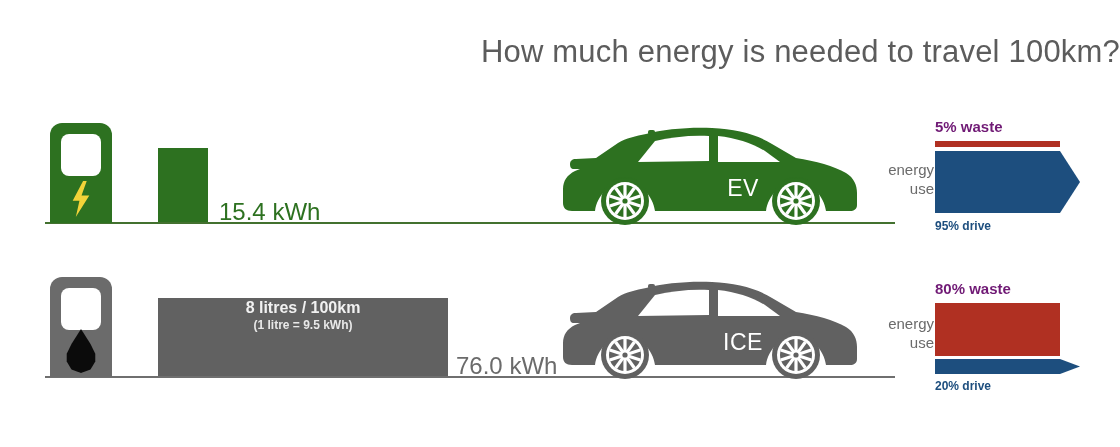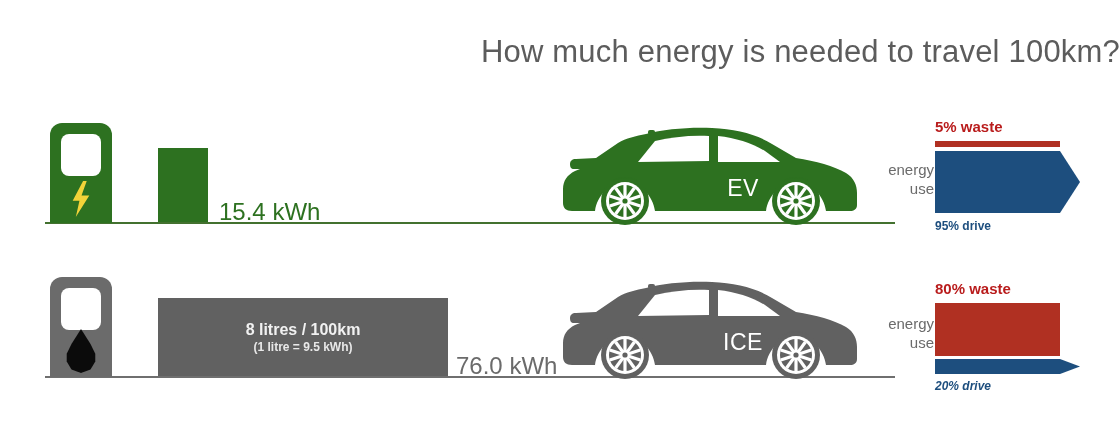--- a/index.html
+++ b/index.html
@@ -40,21 +40,21 @@
     background:#0b0b0b;
     border-radius:50% 50% 50% 50% / 62% 62% 38% 38%;
     clip-path:polygon(50% 0%,78% 34%,92% 56%,92% 74%,78% 92%,50% 100%,22% 92%,8% 74%,8% 56%,22% 34%);
   }
 
   
   .ebar{position:absolute;}
   .ebar.ev{left:158px;top:148px;width:50px;height:74px;background:#2d7120;}
   .ebar.ice{
     left:158px;top:298px;width:290px;height:78px;background:#616161;
-    display:flex;flex-direction:column;align-items:center;justify-content:center;
+    display:flex;flex-direction:column;align-items:center;
   }
   .ebar.ice .l1{color:#f1f1f1;font-size:16px;font-weight:700;line-height:19px;}
   .ebar.ice .l2{color:#e8e8e8;font-size:12px;font-weight:700;line-height:16px;}
 
   .kwh{position:absolute;font-size:24px;white-space:nowrap;margin-top:32px;}
   .kwh.ev{left:219px;top:166px;color:#2d7120;}
   .kwh.ice{left:456px;top:320px;color:#6b6b6b;}
 
   
   .car{position:absolute;width:300px;height:108px;}
@@ -72,38 +72,38 @@
     font-size:15px;line-height:19px;
   }
   .euse.ev{left:868px;top:160px;}
   .euse.ice{left:868px;top:314px;}
 
   
   .chart{position:absolute;left:935px;width:145px;}
   .chart.ev{top:118px;height:120px;}
   .chart.ice{top:274px;height:122px;}
 
-  .wlabel{position:absolute;left:0;font-size:15px;font-weight:700;color:#b91c1c;white-space:nowrap;}
+  .wlabel{position:absolute;left:0;font-size:15px;font-weight:700;color:#701a75;white-space:nowrap;}
   .dlabel{position:absolute;left:0;font-size:12px;font-weight:700;color:#1d4e7e;white-space:nowrap;}
 
   .redband{position:absolute;left:0;width:125px;background:#b03022;}
   .bluearrow{position:absolute;left:0;}
   .bluearrow svg{display:block;}
 
   
   .chart.ev .wlabel{top:0px;}
   .chart.ev .redband{top:23px;height:6px;}
   .chart.ev .bluearrow{top:33px;}
   .chart.ev .dlabel{top:101px;}
 
   
   .chart.ice .wlabel{top:6px;}
   .chart.ice .redband{top:29px;height:53px;}
   .chart.ice .bluearrow{top:85px;}
-  .chart.ice .dlabel{top:105px;font-style:italic;}
+  .chart.ice .dlabel{top:105px;}
 </style>
 </head>
 <body>
 
 <div class="stage">
 
   <div class="title">How much energy is needed to travel 100km?</div>
 
   <div class="ground ev"></div>
 

